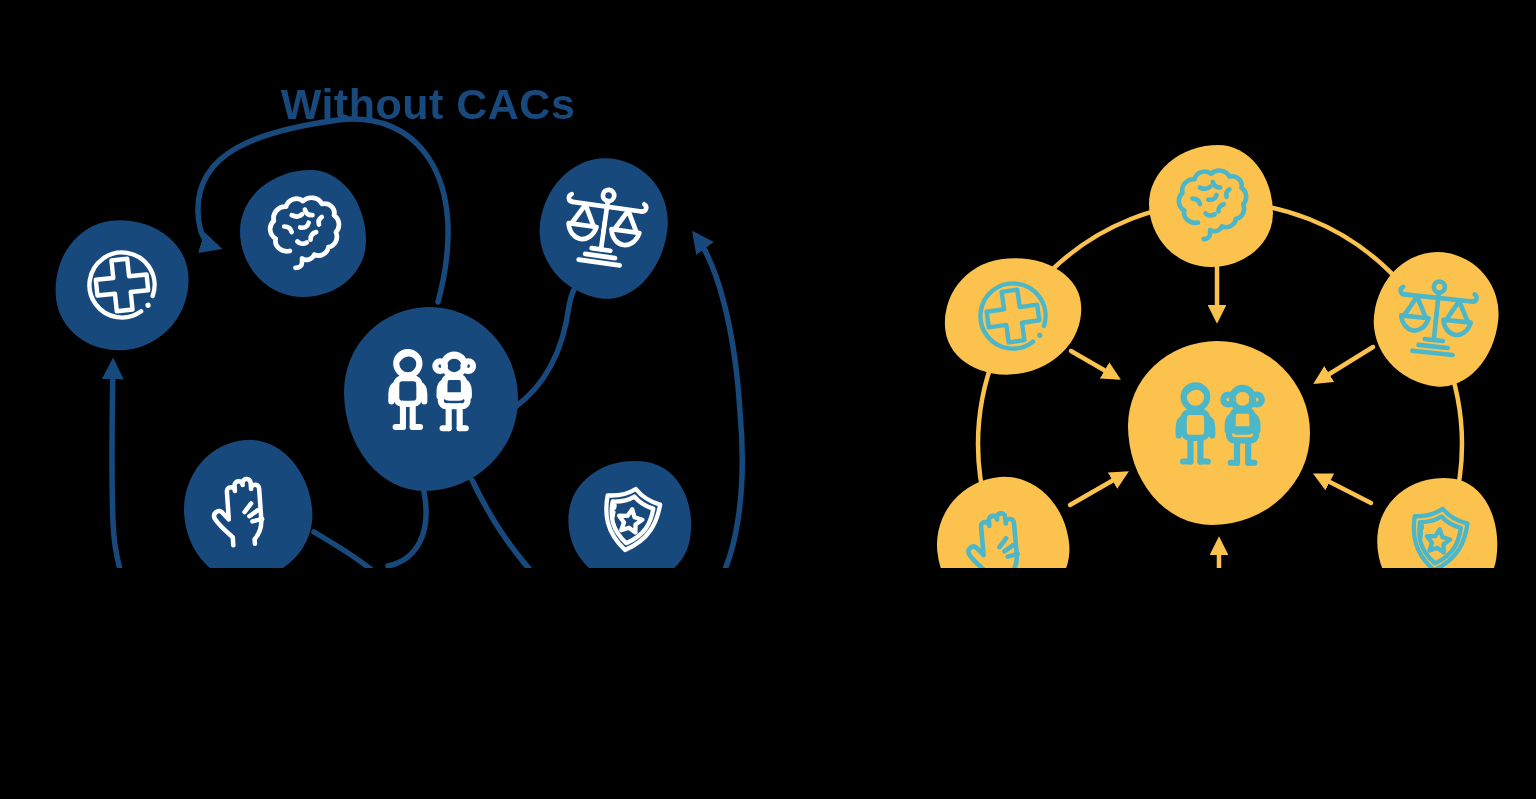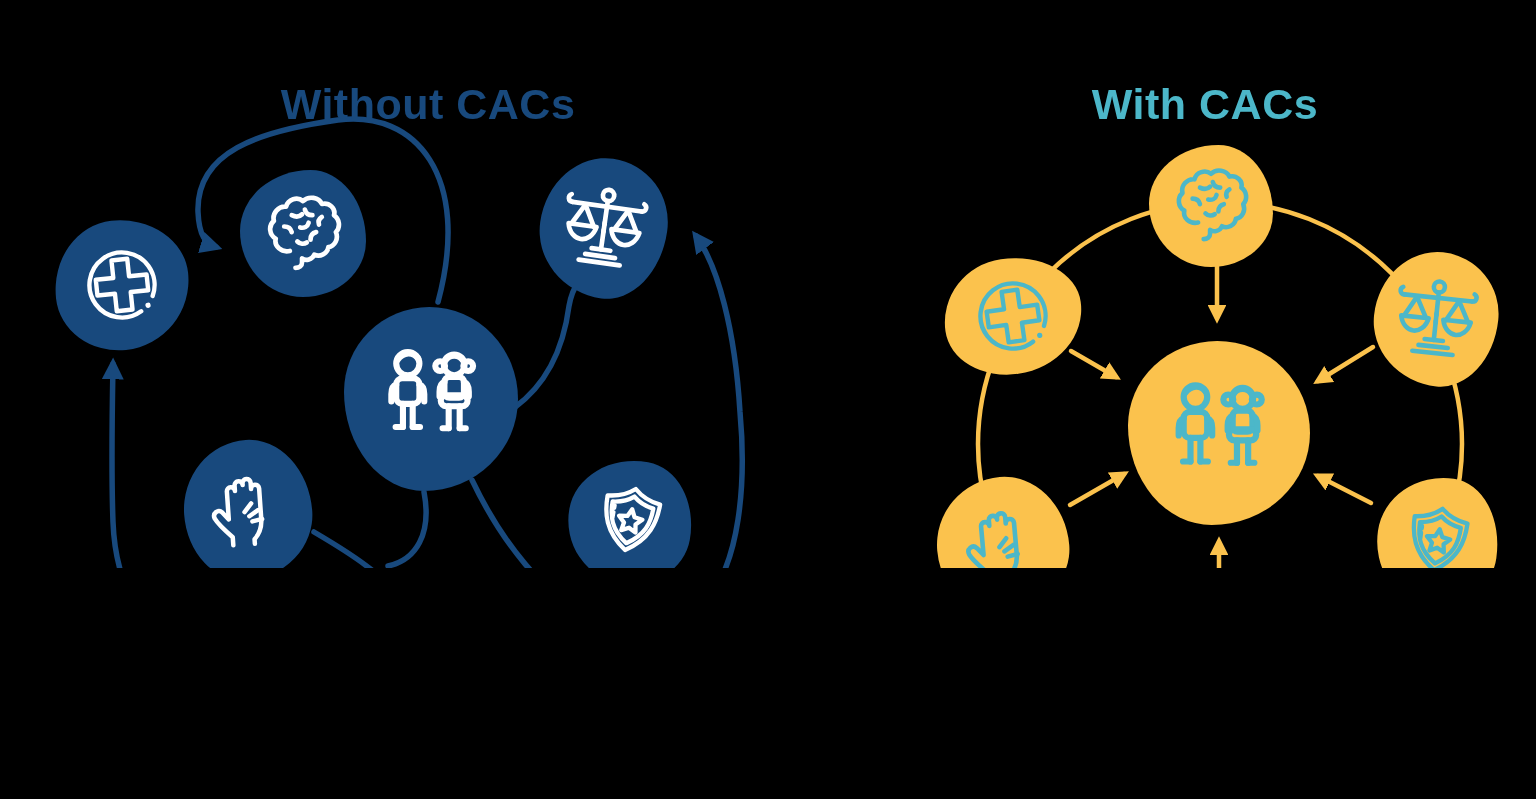--- a/index.html
+++ b/index.html
@@ -161,21 +161,20 @@
       <path d="M1217 252 L1217 318" marker-end="url(#head-yellow)"></path>
       <path d="M1071 351 L1116 377" marker-end="url(#head-yellow)"></path>
       <path d="M1373 347 L1318 381" marker-end="url(#head-yellow)"></path>
       <path d="M1070 505 L1124 474" marker-end="url(#head-yellow)"></path>
       <path d="M1371 503 L1318 476" marker-end="url(#head-yellow)"></path>
       <path d="M1219 611 L1219 542" marker-end="url(#head-yellow)"></path>
     </g>
   </svg>
 
   <div class="title" id="left-title">Without CACs</div>
-  <div class="title" id="right-title">With CACs</div>
 
   <div class="blob navy-blob r1 rot-n6" id="lb-cross">
     <svg class="icon" width="88" height="88">
         <use href="#i-cross"></use>
       </svg>
   </div>
   <div class="blob navy-blob r2" id="lb-brain">
     <svg class="icon" width="94" height="94">
         <use href="#i-brain"></use>
       </svg>

